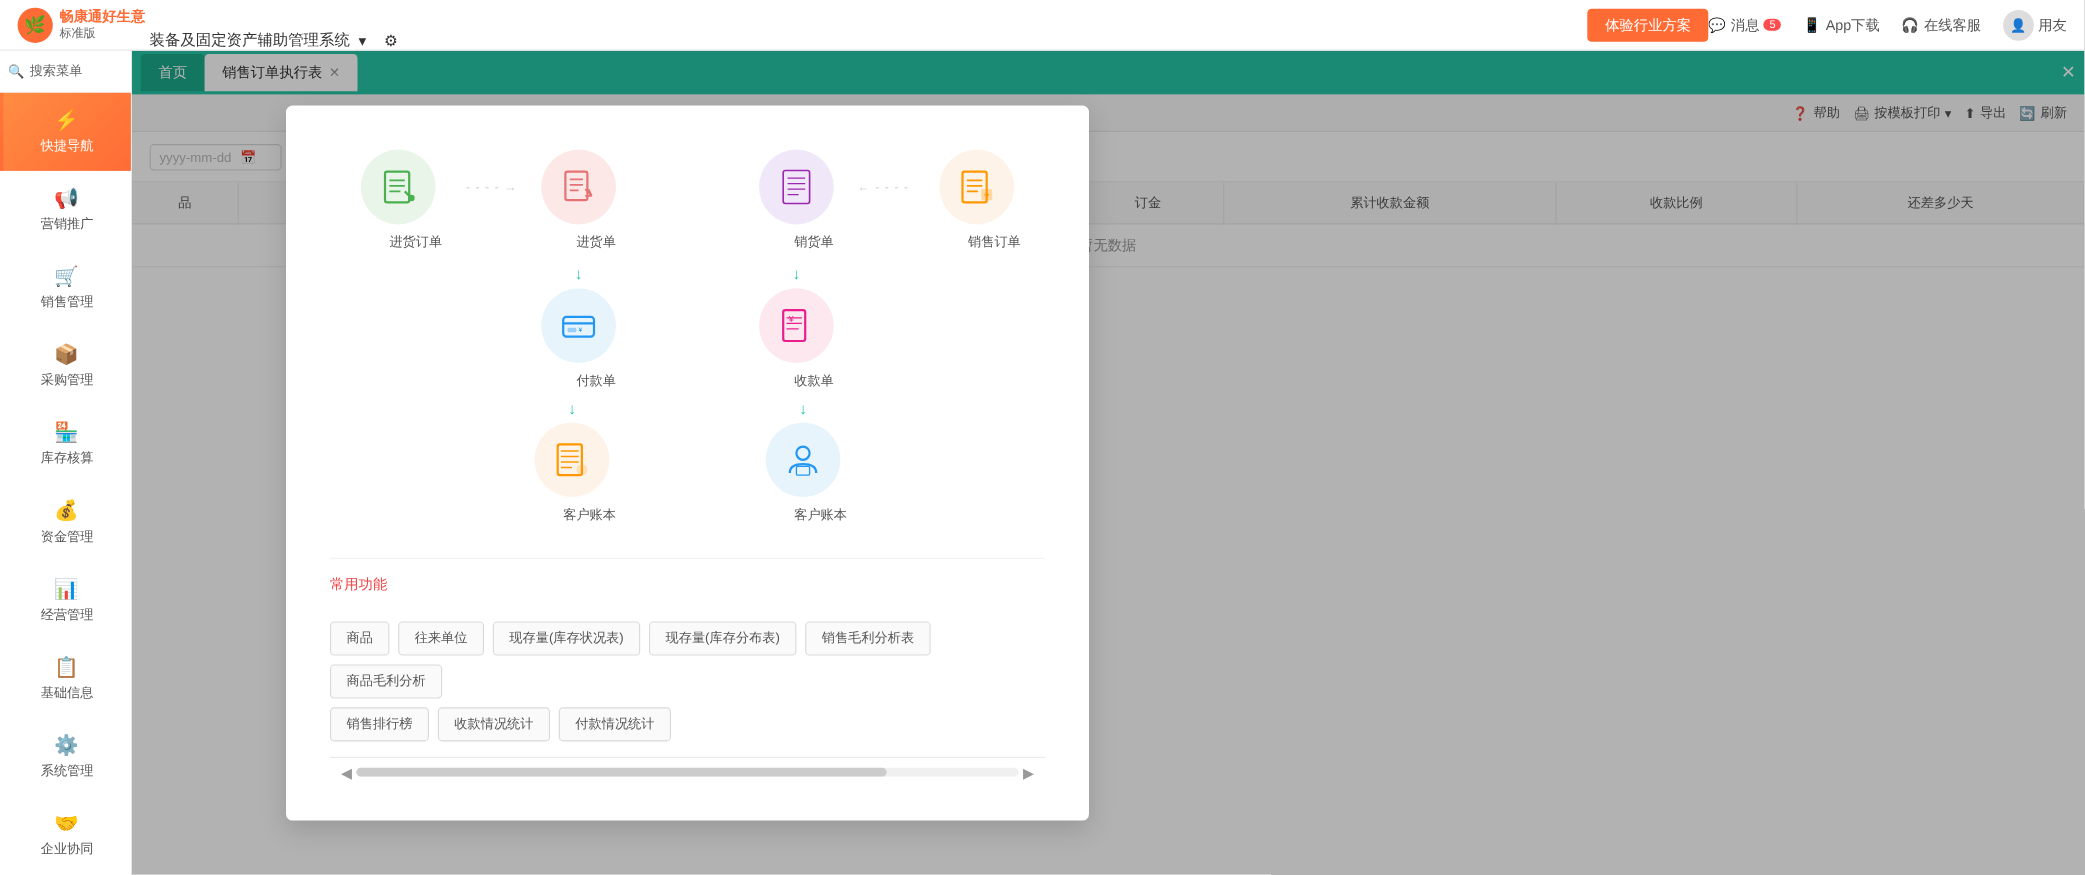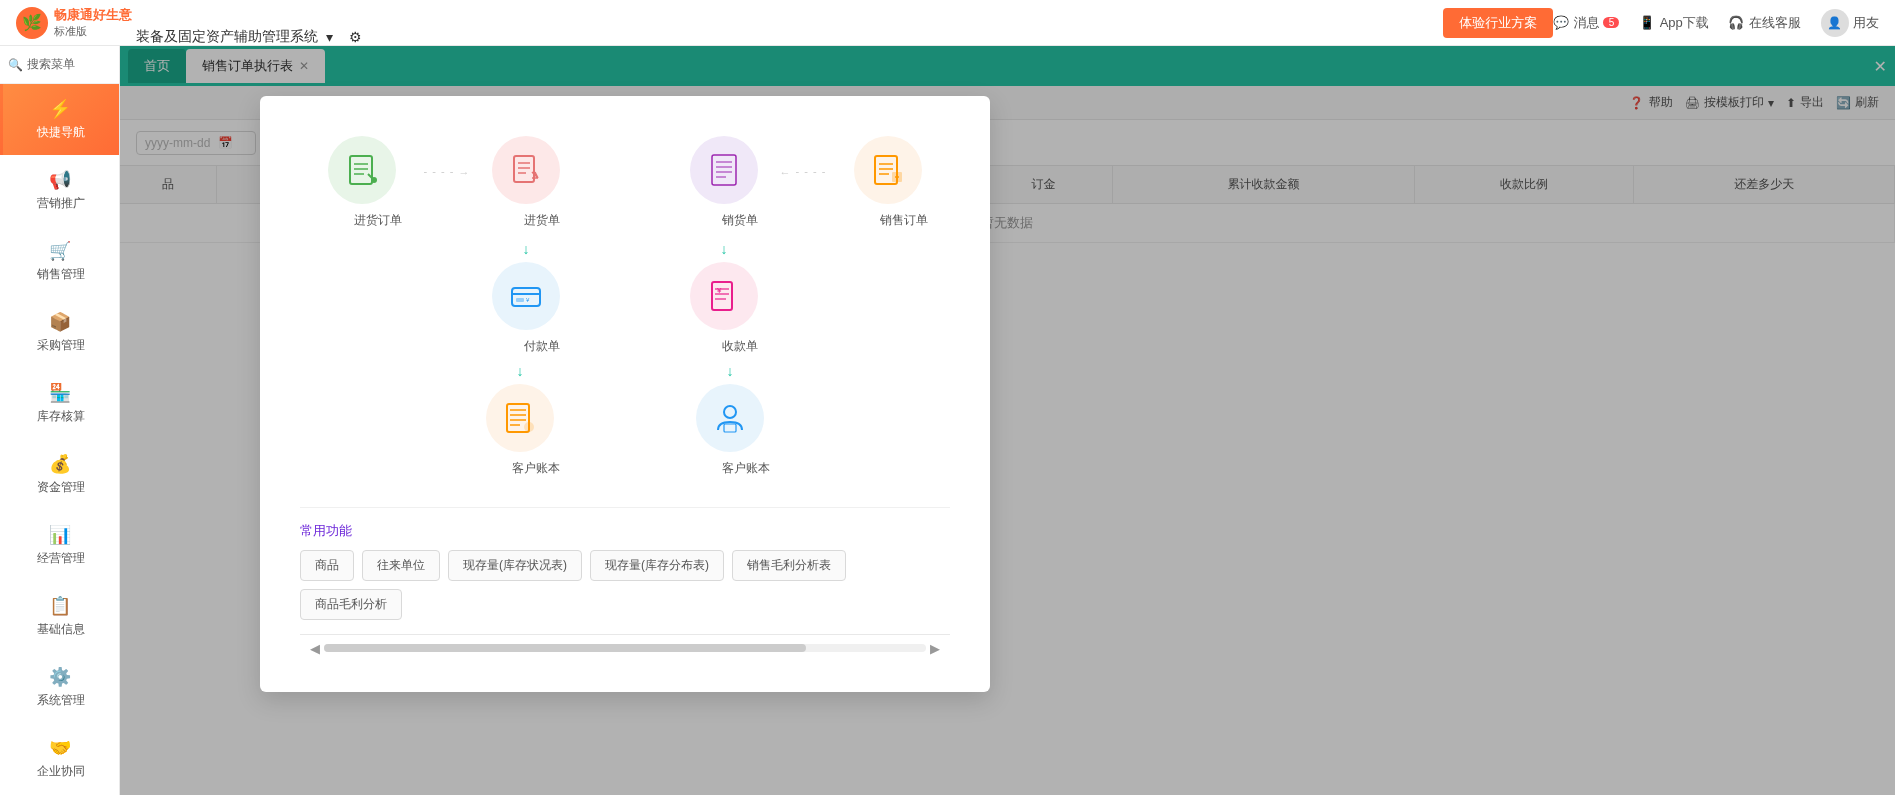--- a/index.html
+++ b/index.html
@@ -340,21 +340,21 @@
       line-height: 1.2;
       padding: 4px 0;
     }
 
     
     .common-functions {
       margin-top: 20px;
       border-top: 1px solid #f0f0f0;
       padding-top: 14px;
     }
-    .cf-title { font-size: 13px; color: #6d28d9; margin-bottom: 10px; }
+    .cf-title { font-size: 13px; color: #ef4444; margin-bottom: 25px; }
     .cf-buttons { display: flex; flex-wrap: wrap; gap: 8px; }
     .cf-btn {
       border: 1px solid #d9d9d9;
       background: #fafafa;
       padding: 6px 14px;
       border-radius: 4px;
       cursor: pointer;
       font-size: 12px;
       color: #555;
     }
@@ -711,20 +711,25 @@
           <div class="common-functions">
             <div class="cf-title">常用功能</div>
             <div class="cf-buttons">
               <button class="cf-btn">商品</button>
               <button class="cf-btn">往来单位</button>
               <button class="cf-btn">现存量(库存状况表)</button>
               <button class="cf-btn">现存量(库存分布表)</button>
               <button class="cf-btn">销售毛利分析表</button>
               <button class="cf-btn">商品毛利分析</button>
             </div>
+            <div class="cf-buttons" style="margin-top:8px;">
+              <button class="cf-btn">销售排行榜</button>
+              <button class="cf-btn">收款情况统计</button>
+              <button class="cf-btn">付款情况统计</button>
+            </div>
           </div>
 
           <div class="scroll-bar-area" style="margin-top:14px;">
             <span style="color:#999;cursor:pointer;">◀</span>
             <div class="scroll-track">
               <div class="scroll-thumb"></div>
             </div>
             <span style="color:#999;cursor:pointer;">▶</span>
           </div>
         </div>

